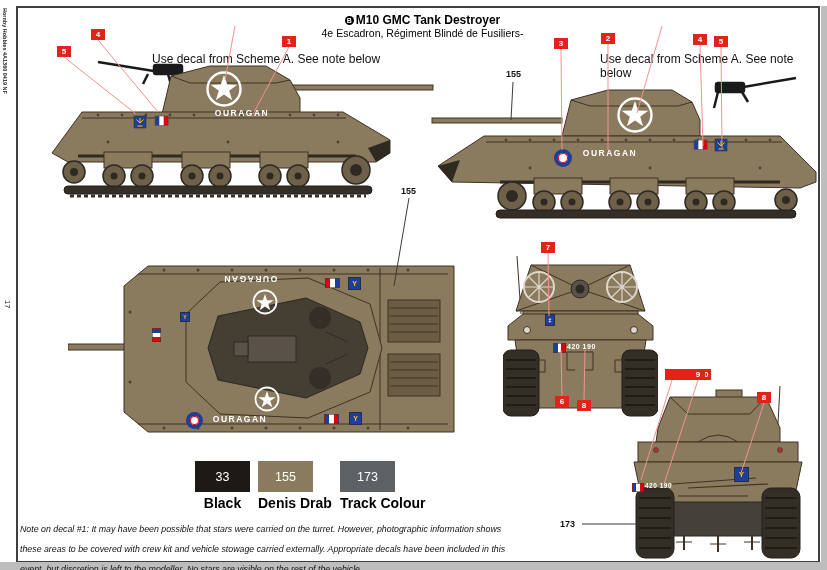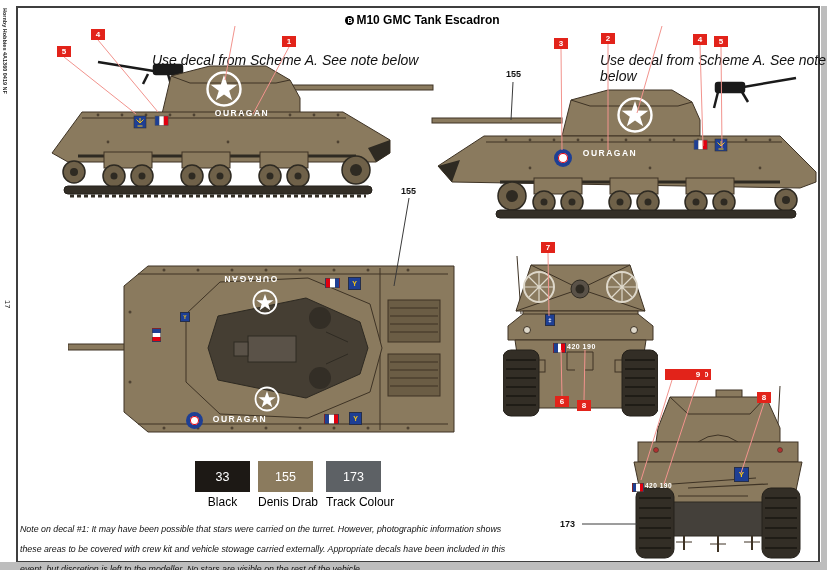--- a/index.html
+++ b/index.html
@@ -2,21 +2,21 @@
 <html><head>
 <meta charset="utf-8">
 <style>
   html,body{margin:0;padding:0;}
   body{width:827px;height:570px;position:relative;background:#ffffff;overflow:hidden;
        font-family:"Liberation Sans",sans-serif;}
   .abs{position:absolute;}
   .frame{position:absolute;left:16px;top:6px;width:800px;height:553px;border:2px solid #3f3f3f;background:#fff;z-index:0;}
   .edge{position:absolute;background:#bdbdbd;z-index:1;}
   .vtext{writing-mode:vertical-rl;color:#222;}
-  .note-italic{font-style:italic;font-size:14px;color:#111;z-index:20;margin-top:40px;}
+  .note-italic{font-size:12px;color:#111;z-index:20;margin-top:40px;}
   .title-line{font-weight:bold;font-size:12px;color:#000;}
   .subtitle{font-size:10.5px;color:#000;}
   .circle-b{display:inline-flex;width:9px;height:9px;border-radius:50%;background:#000;color:#fff;
             font-size:7px;font-weight:bold;align-items:center;justify-content:center;vertical-align:1px;margin-right:2px;}
   .callout{position:absolute;width:14px;height:11px;background:#e2231a;color:#fff;
            font-size:8px;font-weight:bold;display:flex;align-items:center;justify-content:center;z-index:40;}
   .paint-label{position:absolute;font-weight:bold;font-size:9px;color:#111;z-index:30;}
   .view{position:absolute;z-index:10;}
   .view svg{position:absolute;left:0;top:0;}
   .olive{fill:#8a7a5e;stroke:#3e3325;stroke-width:1;}
@@ -32,39 +32,40 @@
         background:linear-gradient(90deg,#1e3f94 0 33%,#fff 33% 66%,#e1000f 66% 100%);}
   .flag-rev{background:linear-gradient(90deg,#e1000f 0 33%,#fff 33% 66%,#1e3f94 66% 100%);}
   .flag-vert{background:linear-gradient(180deg,#1e3f94 0 33%,#fff 33% 66%,#e1000f 66% 100%);}
   .badge{position:absolute;background:#1e3f94;color:#f5c518;font-weight:bold;display:flex;
          align-items:center;justify-content:center;border:1px solid rgba(40,40,40,.7);z-index:15;}
   .roundel{position:absolute;background:#1e3f94;border-radius:50%;z-index:15;display:flex;align-items:center;justify-content:center;}
   .roundel::after{content:"";width:55%;height:55%;background:#fff;border-radius:50%;box-shadow:inset 0 0 0 1px #e1000f;}
   .swatch-row{position:absolute;left:195px;top:461px;display:flex;gap:8px;z-index:20;}
   .swatch .box{width:55px;height:31px;display:flex;align-items:center;justify-content:center;
                color:#fff;font-weight:normal;font-size:12.5px;}
-  .swatch .lbl{text-align:center;font-weight:normal;font-size:12px;margin-top:3px;color:#000;}
+  .swatch .lbl{text-align:center;font-weight:bold;font-size:14px;margin-top:3px;color:#000;}
   .footer-note{position:absolute;left:20px;top:519px;width:498px;font-style:italic;font-size:8.8px;
                line-height:20px;color:#111;z-index:20;}
   .overlay{position:absolute;left:0;top:0;z-index:35;pointer-events:none;}
 </style>
 </head>
 <body>
 
 <div class="frame"></div>
 <div class="edge" style="left:0;top:562px;width:827px;height:8px;"></div>
 <div class="edge" style="left:821px;top:6px;width:6px;height:556px;"></div>
 
 <div class="abs vtext" style="left:2px;top:8px;font-size:5.5px;font-weight:bold;z-index:20;">Hornby Hobbies 4A1360 0419 NF</div>
 <div class="abs vtext" style="left:3px;top:300px;font-size:7.5px;z-index:20;">17</div>
 
 <div class="abs note-italic" style="left:152px;top:12px;">Use decal from Scheme A. See note below</div>
 <div class="abs note-italic" style="left:600px;top:12px;">Use decal from Scheme A. See note below</div>
 <div class="abs" style="left:300px;top:13px;width:245px;text-align:center;z-index:20;">
-  <div class="title-line"><span class="circle-b">B</span><span>M10 GMC Tank Escadron</span></div>
+  <div class="title-line"><span class="circle-b">B</span><span>M10 GMC Tank Destroyer</span></div>
+  <div class="subtitle">4e Escadron, Régiment Blindé de Fusiliers-</div>
 </div>
 
 <div class="view" style="left:38px;top:52px;width:400px;height:155px;">
   <svg width="400" height="155" viewBox="0 0 400 155">
 
     <rect x="252" y="33" width="143" height="5" class="olive"></rect>
 
     <g stroke="#1a1a1a" stroke-width="2.5" fill="#1a1a1a">
       <line x1="60" y1="10" x2="128" y2="21"></line>
       <rect x="116" y="13" width="28" height="9" rx="2"></rect>

